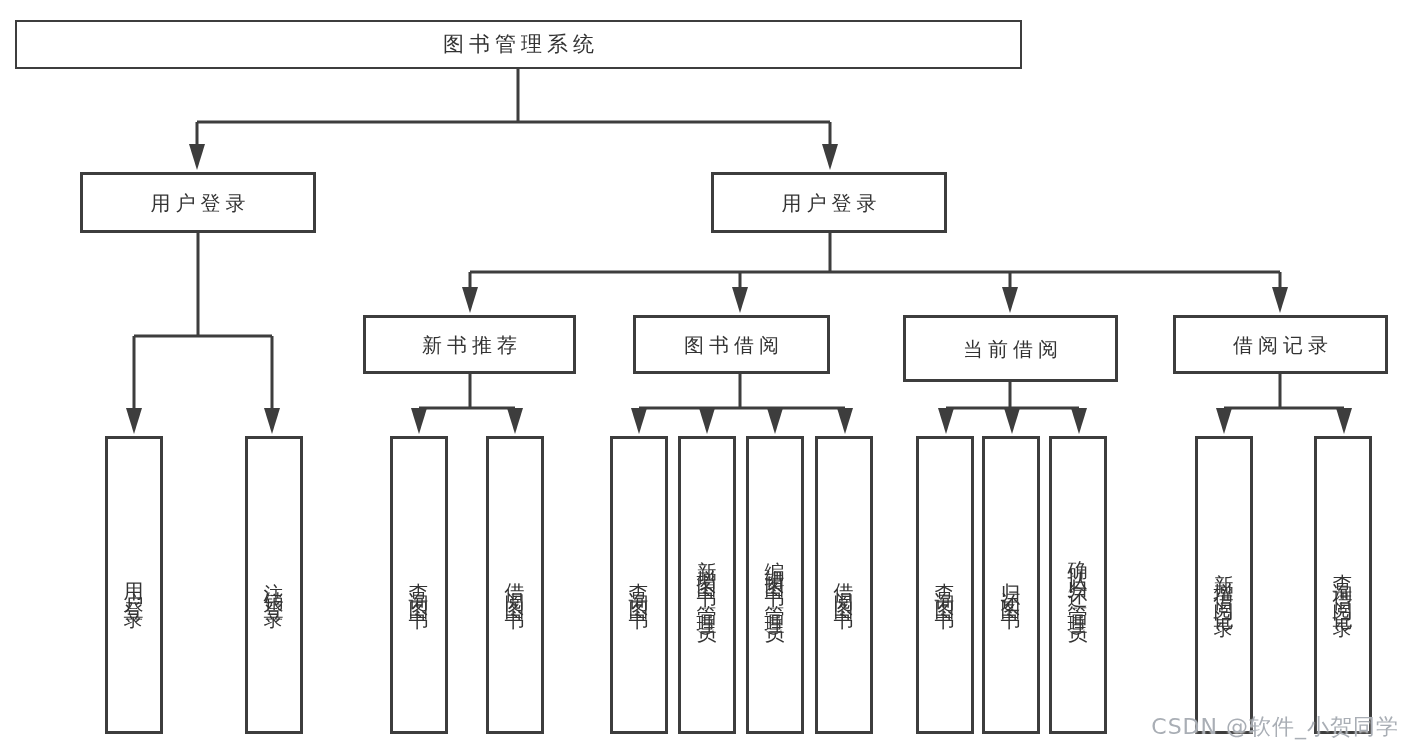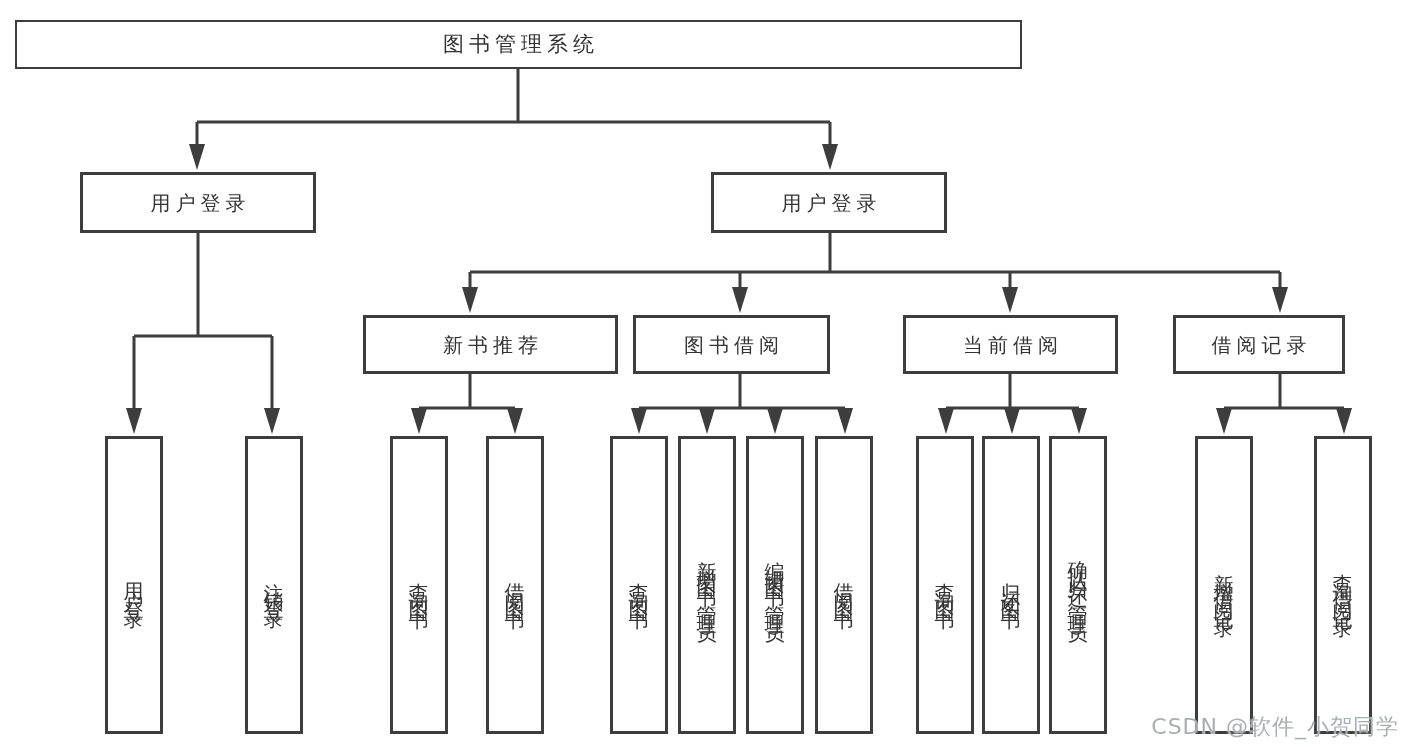--- a/index.html
+++ b/index.html
@@ -132,30 +132,30 @@
     <span class="hl">图书管理系统</span>
   </div>
 
   <div class="box" style="left:80px;top:172px;width:236px;height:61px">
     <span class="hl">用户登录</span>
   </div>
   <div class="box" style="left:711px;top:172px;width:236px;height:61px">
     <span class="hl">用户登录</span>
   </div>
 
-  <div class="box" style="left:363px;top:315px;width:255px;height:59px">
+  <div class="box" style="left:363px;top:315px;width:213px;height:59px">
     <span class="hl">新书推荐</span>
   </div>
   <div class="box" style="left:633px;top:315px;width:197px;height:59px">
     <span class="hl">图书借阅</span>
   </div>
-  <div class="box" style="left:903px;top:315px;width:215px;height:59px">
+  <div class="box" style="left:903px;top:315px;width:215px;height:67px">
     <span class="hl">当前借阅</span>
   </div>
-  <div class="box" style="left:1173px;top:315px;width:172px;height:59px">
+  <div class="box" style="left:1173px;top:315px;width:215px;height:59px">
     <span class="hl">借阅记录</span>
   </div>
 
   <div class="box" style="left:105px;top:436px;width:58px;height:298px">
     <span class="vl">用户登录</span>
   </div>
   <div class="box" style="left:245px;top:436px;width:58px;height:298px">
     <span class="vl">注销登录</span>
   </div>
 

